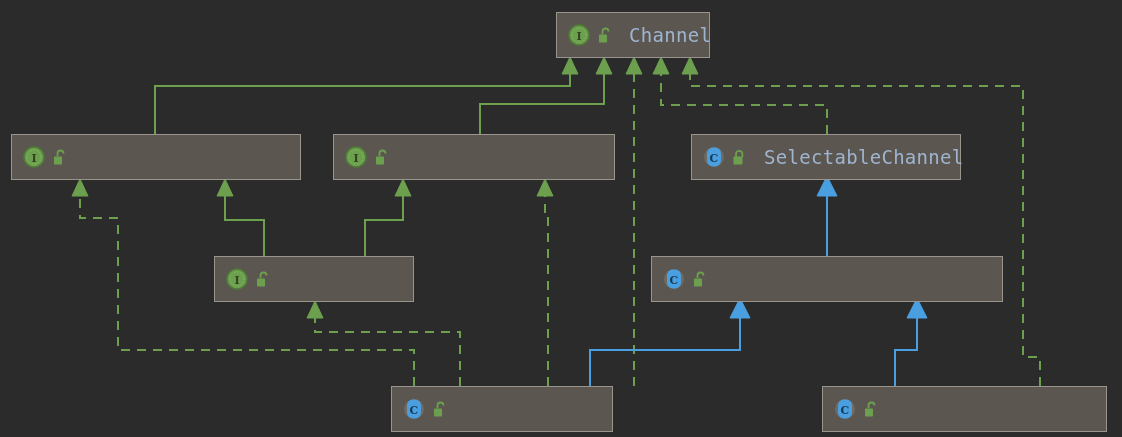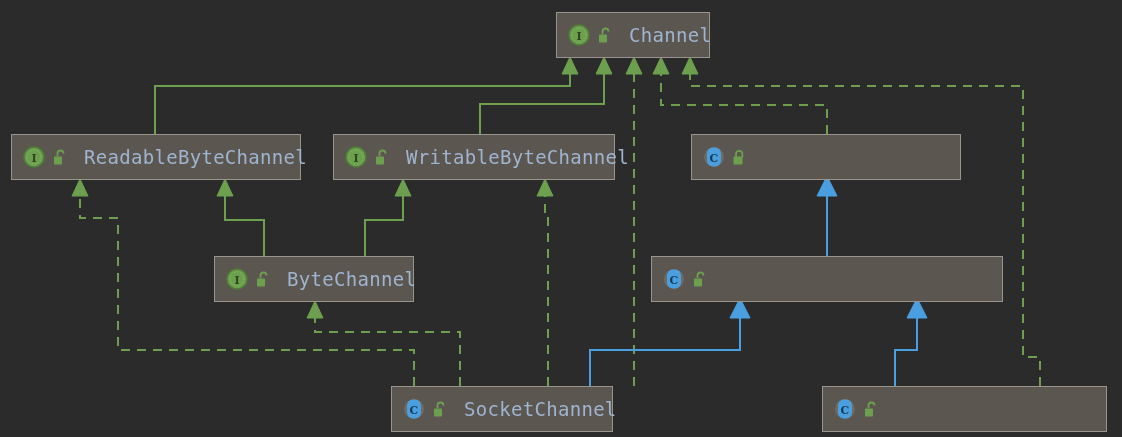--- a/index.html
+++ b/index.html
@@ -155,71 +155,69 @@
         <circle cx="11" cy="11" r="7" fill="none" stroke="#8cc46a" stroke-width="1" stroke-dasharray="1,2"></circle>
         <text x="11" y="15.5" text-anchor="middle" font-family="DejaVu Serif, serif" font-size="11" font-weight="bold" fill="#30451f">I</text>
       </svg>
     </span>
     <span class="lock-icon">
       <svg width="16" height="17" viewBox="0 0 16 17">
         <path d="M 5.5 7 L 5.5 4.5 A 3 3 0 0 1 11.5 4.5" fill="none" stroke="#6ca04e" stroke-width="1.8"></path>
         <rect x="2" y="7.5" width="8" height="8" rx="0.8" fill="#6ca04e"></rect>
       </svg>
     </span>
-    <span class="node-label">ReadableByteChannel</span>
   </div>
 
   <div class="node" style="left:333px; top:134px; width:282px;">
     <span class="kind-icon">
       <svg width="22" height="22" viewBox="0 0 22 22">
         <circle cx="11" cy="11" r="10" fill="#6ca04e" stroke="#4f7a38" stroke-width="1.5"></circle>
         <circle cx="11" cy="11" r="7" fill="none" stroke="#8cc46a" stroke-width="1" stroke-dasharray="1,2"></circle>
         <text x="11" y="15.5" text-anchor="middle" font-family="DejaVu Serif, serif" font-size="11" font-weight="bold" fill="#30451f">I</text>
       </svg>
     </span>
     <span class="lock-icon">
       <svg width="16" height="17" viewBox="0 0 16 17">
         <path d="M 5.5 7 L 5.5 4.5 A 3 3 0 0 1 11.5 4.5" fill="none" stroke="#6ca04e" stroke-width="1.8"></path>
         <rect x="2" y="7.5" width="8" height="8" rx="0.8" fill="#6ca04e"></rect>
       </svg>
     </span>
-    <span class="node-label">WritableByteChannel</span>
   </div>
 
   <div class="node" style="left:691px; top:134px; width:270px;">
     <span class="kind-icon">
       <svg width="22" height="22" viewBox="0 0 22 22">
         <ellipse cx="11" cy="11" rx="10" ry="10" fill="#6f6a62"></ellipse>
         <rect x="4" y="1.5" width="14" height="19" rx="6" fill="#4a9fe0"></rect>
         <text x="11" y="15.5" text-anchor="middle" font-family="DejaVu Serif, serif" font-size="11" font-weight="bold" fill="#173a55">C</text>
       </svg>
     </span>
     <span class="lock-icon">
       <svg width="16" height="17" viewBox="0 0 16 17">
         <path d="M 4 8 L 4 5 A 3.2 3.2 0 0 1 10.4 5 L 10.4 8" fill="none" stroke="#6ca04e" stroke-width="1.8"></path>
         <rect x="1.5" y="7.5" width="9" height="8" rx="0.8" fill="#6ca04e"></rect>
       </svg>
     </span>
+    <span class="node-label">SelectableChannel</span>
   </div>
 
   <div class="node" style="left:214px; top:256px; width:200px;">
     <span class="kind-icon">
       <svg width="22" height="22" viewBox="0 0 22 22">
         <circle cx="11" cy="11" r="10" fill="#6ca04e" stroke="#4f7a38" stroke-width="1.5"></circle>
         <circle cx="11" cy="11" r="7" fill="none" stroke="#8cc46a" stroke-width="1" stroke-dasharray="1,2"></circle>
         <text x="11" y="15.5" text-anchor="middle" font-family="DejaVu Serif, serif" font-size="11" font-weight="bold" fill="#30451f">I</text>
       </svg>
     </span>
     <span class="lock-icon">
       <svg width="16" height="17" viewBox="0 0 16 17">
         <path d="M 5.5 7 L 5.5 4.5 A 3 3 0 0 1 11.5 4.5" fill="none" stroke="#6ca04e" stroke-width="1.8"></path>
         <rect x="2" y="7.5" width="8" height="8" rx="0.8" fill="#6ca04e"></rect>
       </svg>
     </span>
-    <span class="node-label">ByteChannel</span>
   </div>
 
   <div class="node" style="left:651px; top:256px; width:352px;">
     <span class="kind-icon">
       <svg width="22" height="22" viewBox="0 0 22 22">
         <ellipse cx="11" cy="11" rx="10" ry="10" fill="#6f6a62"></ellipse>
         <rect x="4" y="1.5" width="14" height="19" rx="6" fill="#4a9fe0"></rect>
         <text x="11" y="15.5" text-anchor="middle" font-family="DejaVu Serif, serif" font-size="11" font-weight="bold" fill="#173a55">C</text>
       </svg>
     </span>
@@ -238,21 +236,20 @@
         <rect x="4" y="1.5" width="14" height="19" rx="6" fill="#4a9fe0"></rect>
         <text x="11" y="15.5" text-anchor="middle" font-family="DejaVu Serif, serif" font-size="11" font-weight="bold" fill="#173a55">C</text>
       </svg>
     </span>
     <span class="lock-icon">
       <svg width="16" height="17" viewBox="0 0 16 17">
         <path d="M 5.5 7 L 5.5 4.5 A 3 3 0 0 1 11.5 4.5" fill="none" stroke="#6ca04e" stroke-width="1.8"></path>
         <rect x="2" y="7.5" width="8" height="8" rx="0.8" fill="#6ca04e"></rect>
       </svg>
     </span>
-    <span class="node-label">SocketChannel</span>
   </div>
 
   <div class="node" style="left:822px; top:386px; width:285px;">
     <span class="kind-icon">
       <svg width="22" height="22" viewBox="0 0 22 22">
         <ellipse cx="11" cy="11" rx="10" ry="10" fill="#6f6a62"></ellipse>
         <rect x="4" y="1.5" width="14" height="19" rx="6" fill="#4a9fe0"></rect>
         <text x="11" y="15.5" text-anchor="middle" font-family="DejaVu Serif, serif" font-size="11" font-weight="bold" fill="#173a55">C</text>
       </svg>
     </span>

